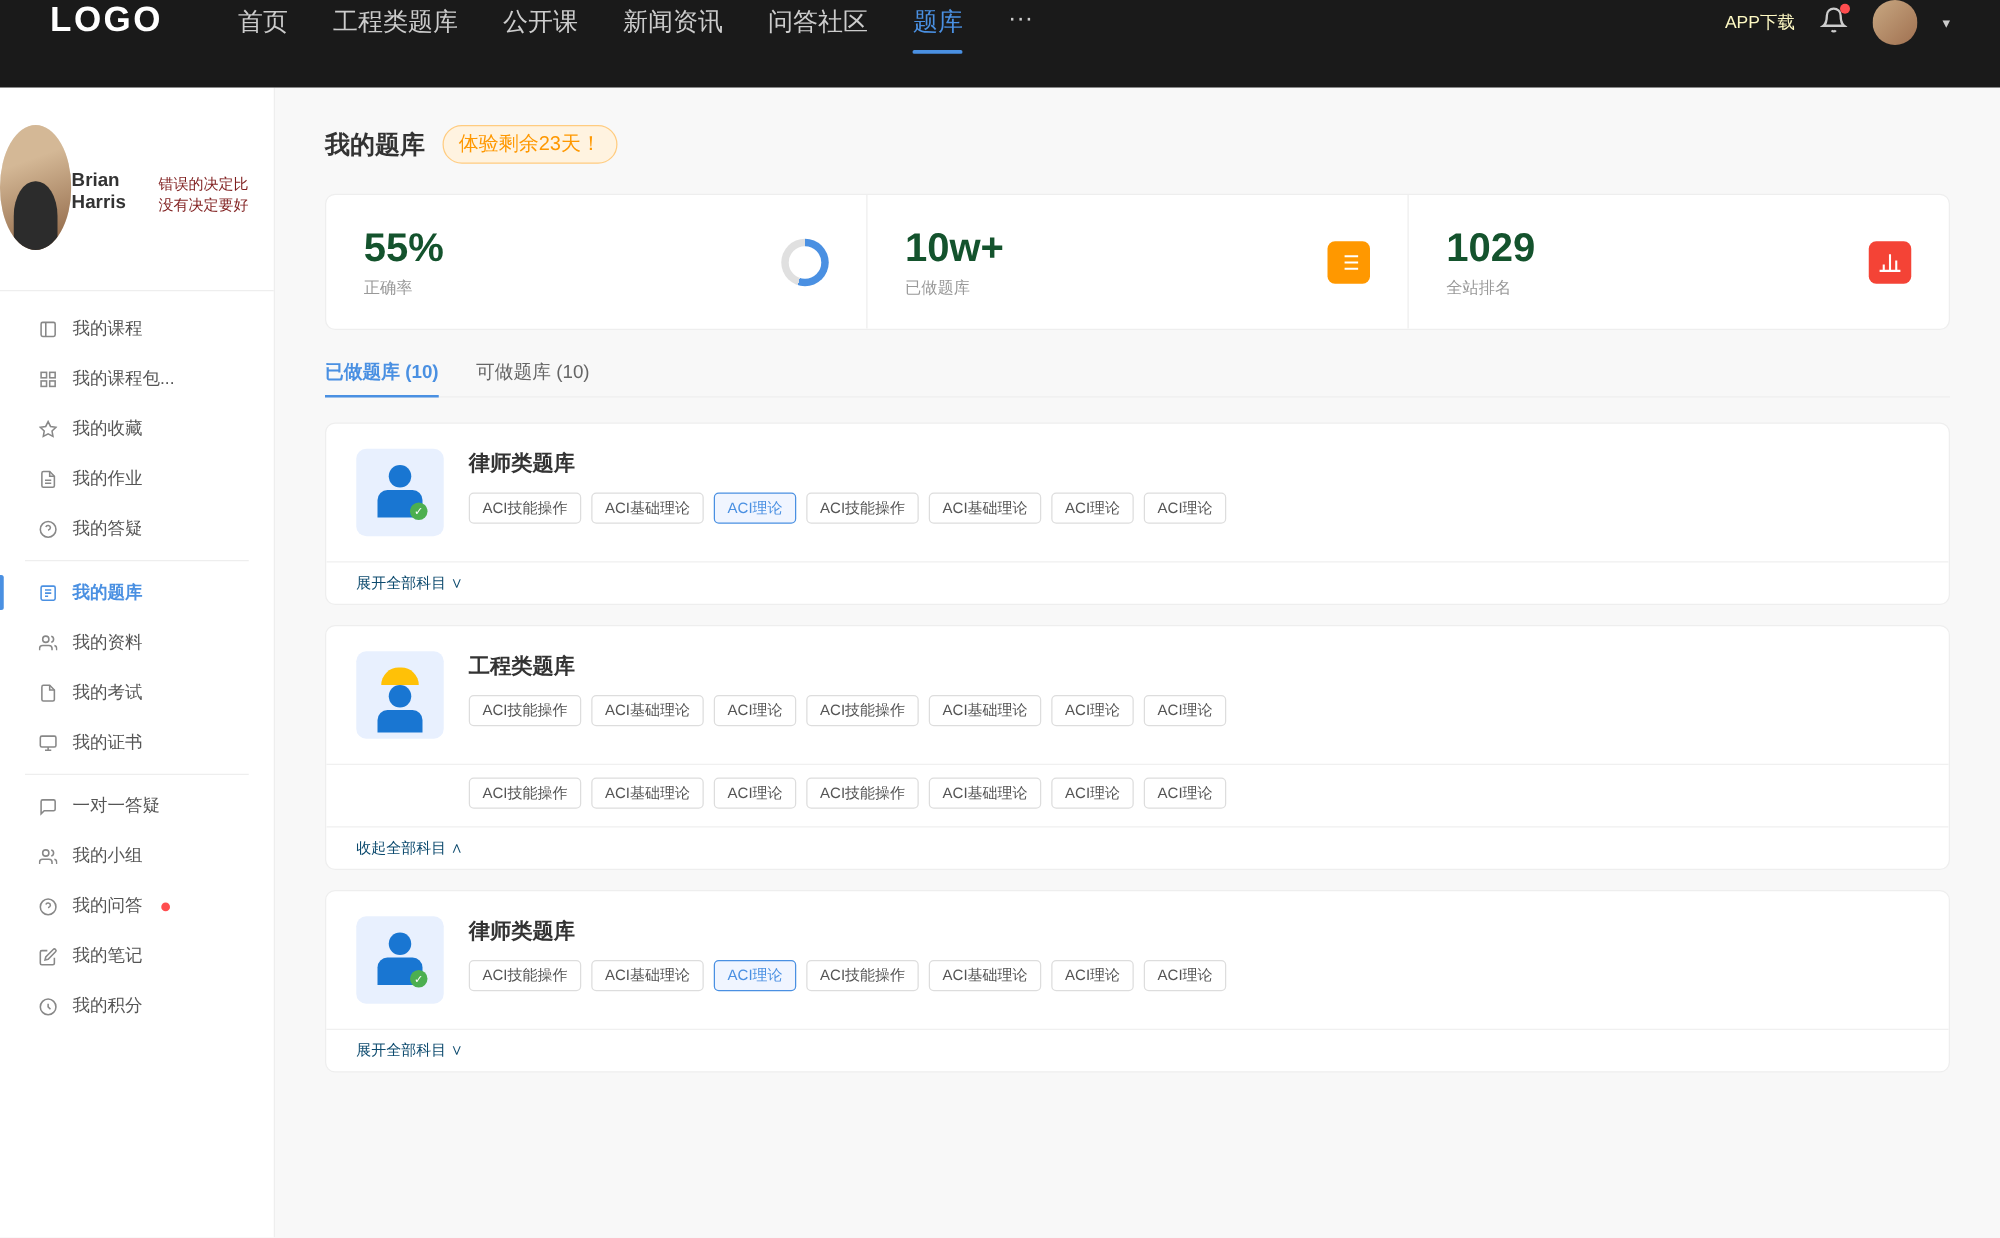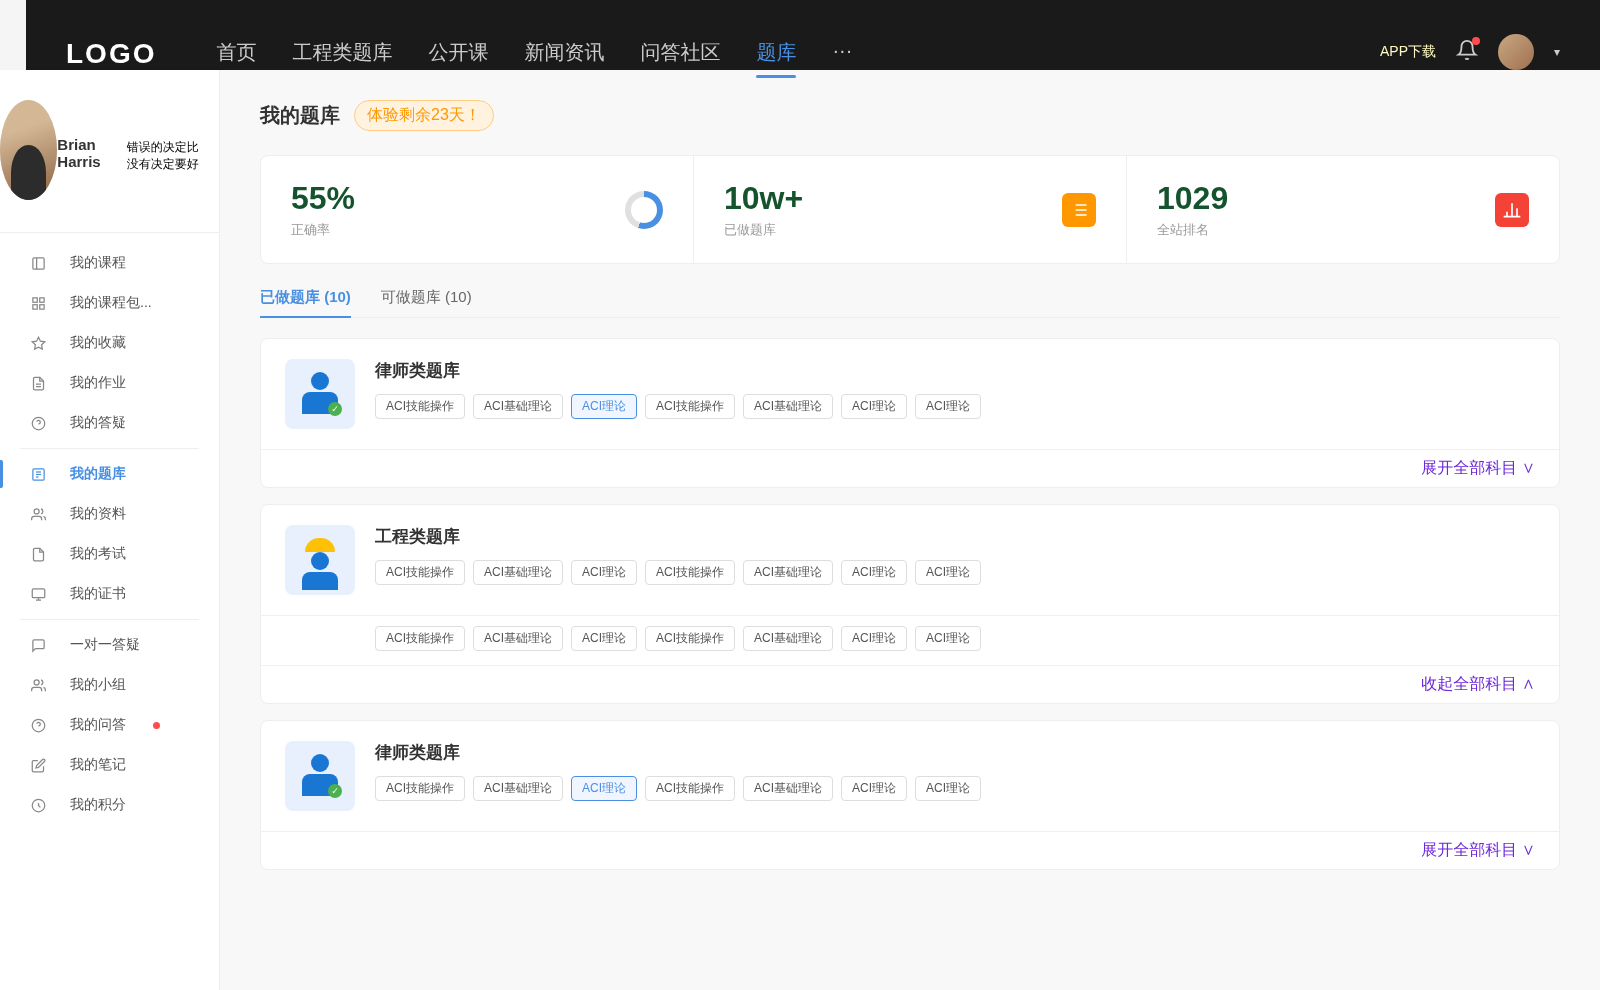--- a/index.html
+++ b/index.html
@@ -3,24 +3,23 @@
   <meta charset="utf-8">
   <style>
     * { box-sizing: border-box; margin: 0; padding: 0; }
     body { font-family: -apple-system, BlinkMacSystemFont, "PingFang SC", "Microsoft YaHei", sans-serif; background: #f5f5f5; }
 
     
     .navbar {
       background: #1a1a1a;
       height: 70px;
       display: flex;
-      align-items: flex-end;
+      align-items: flex-start;
       padding: 0 40px;
       position: relative;
-      margin-left: 26px;
     }
     .nav-logo {
       color: white;
       font-size: 28px;
       font-weight: 900;
       letter-spacing: 2px;
       margin-right: 60px;
     }
     .nav-links {
       display: flex;
@@ -134,33 +133,33 @@
       border-radius: 50% 50% 0 0;
     }
     .profile-name {
       font-size: 15px;
       font-weight: 600;
       color: #333;
       margin-bottom: 6px;
     }
     .profile-motto {
       font-size: 12px;
-      color: #000000;
+      color: #7f1d1d;
       text-align: center;
       padding: 0 15px;
     }
 
     .sidebar-menu {
       padding: 10px 0;
     }
     .menu-item {
       display: flex;
       align-items: center;
       padding: 11px 30px;
-      gap: 24px;
+      gap: 12px;
       cursor: pointer;
       font-size: 14px;
       color: #555;
       position: relative;
     }
     .menu-item.active {
       color: #4a90e2;
       font-weight: 600;
     }
     .menu-item.active::before {
@@ -443,24 +442,24 @@
       border-radius: 4px;
       padding: 3px 10px;
       cursor: pointer;
     }
     .tag.active-tag {
       color: #4a90e2;
       border-color: #4a90e2;
       background: #f0f5ff;
     }
     .qbank-expand {
-      color: #6d28d9;
-      font-size: 16px;
-      cursor: pointer;
-      text-align: right;
+      color: #0c4a6e;
+      font-size: 12px;
+      cursor: pointer;
+      text-align: left;
       padding: 8px 24px;
       border-top: 1px solid #f0f0f0;
     }
     .qbank-extra-tags {
       display: flex;
       flex-wrap: wrap;
       gap: 8px;
       padding: 10px 24px 14px 114px;
       border-top: 1px solid #f0f0f0;
     }

